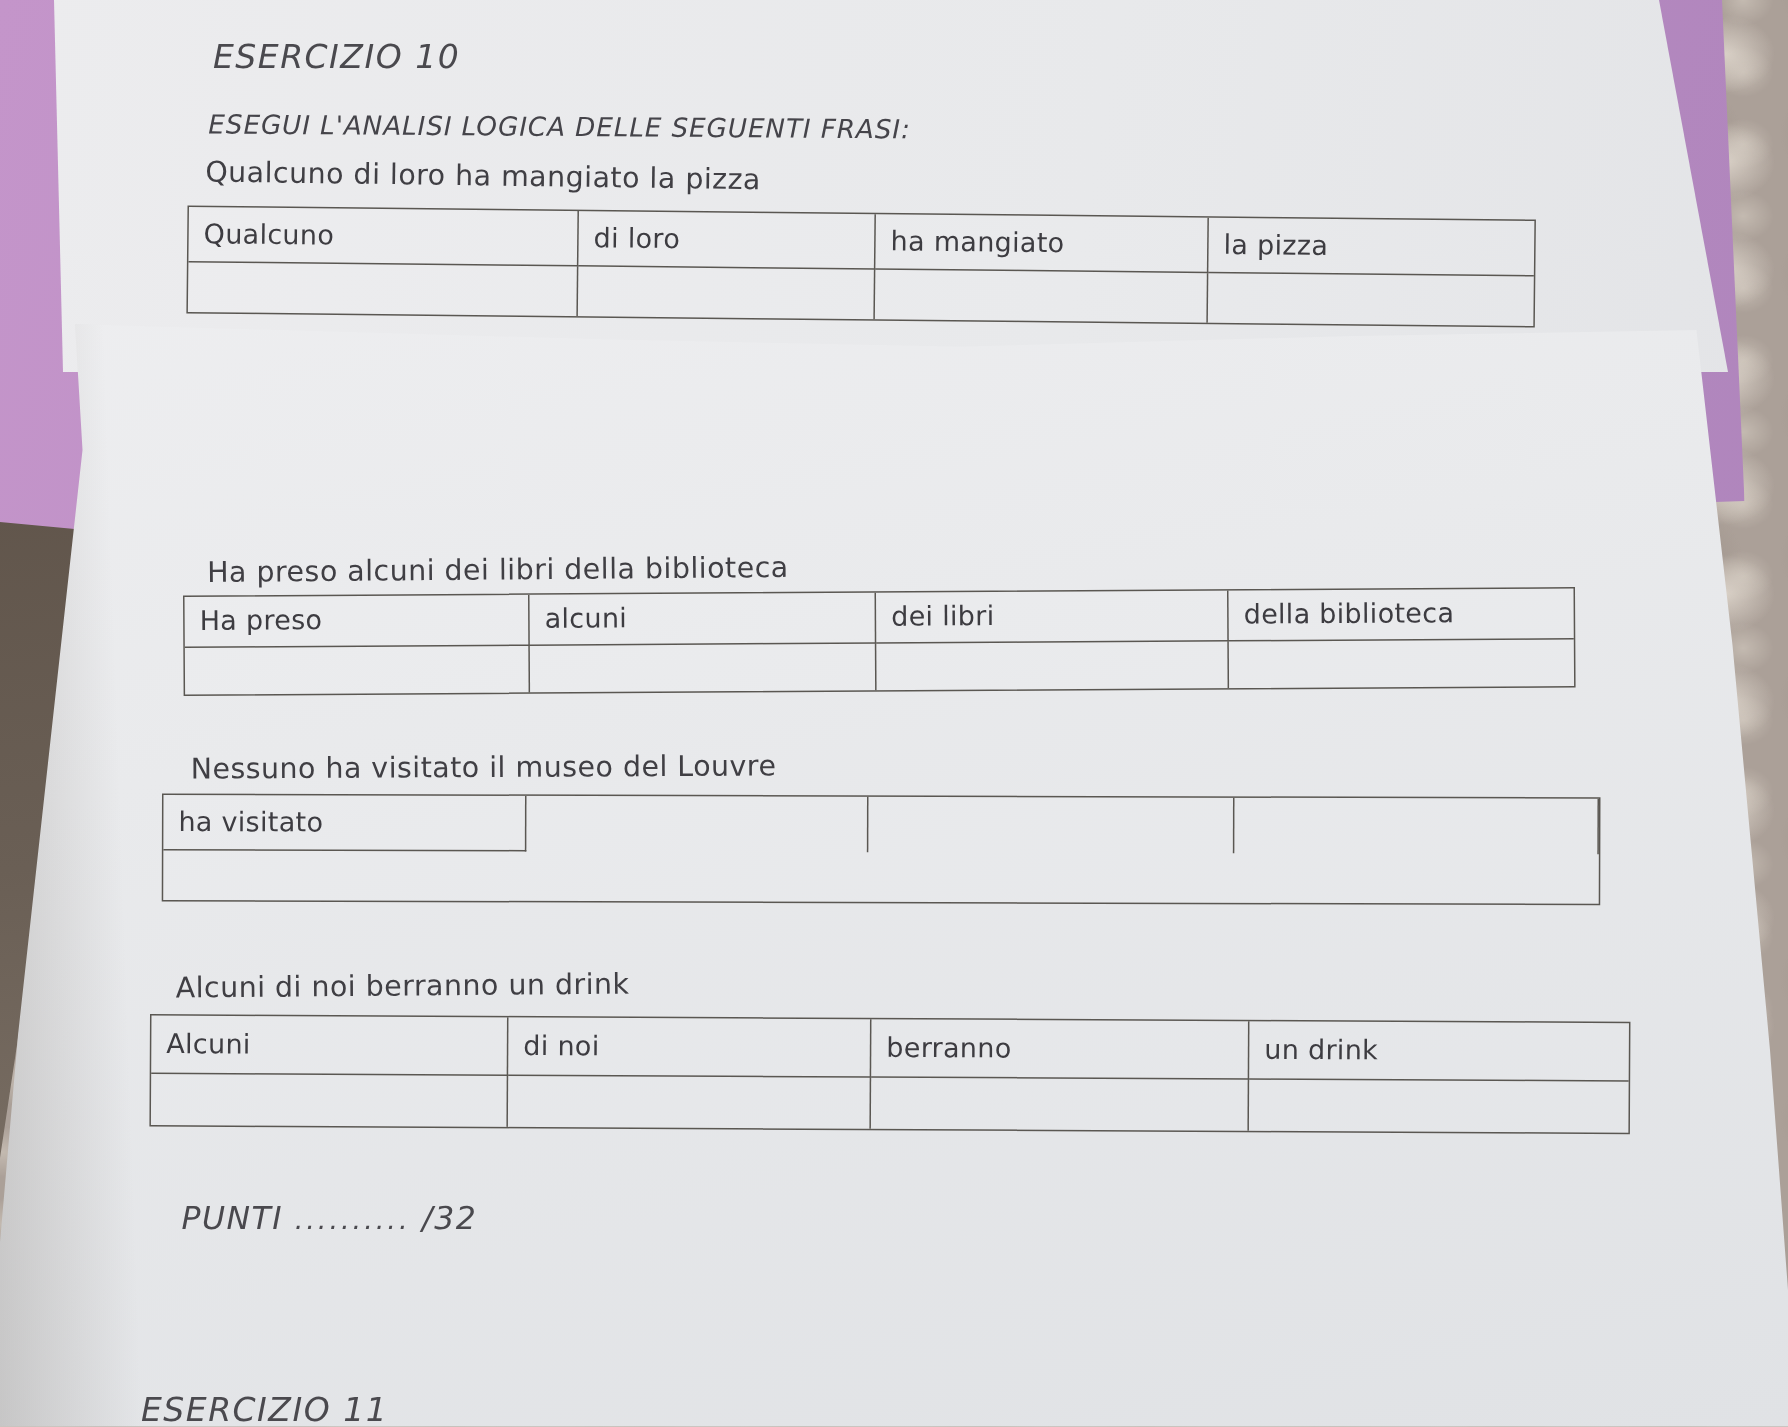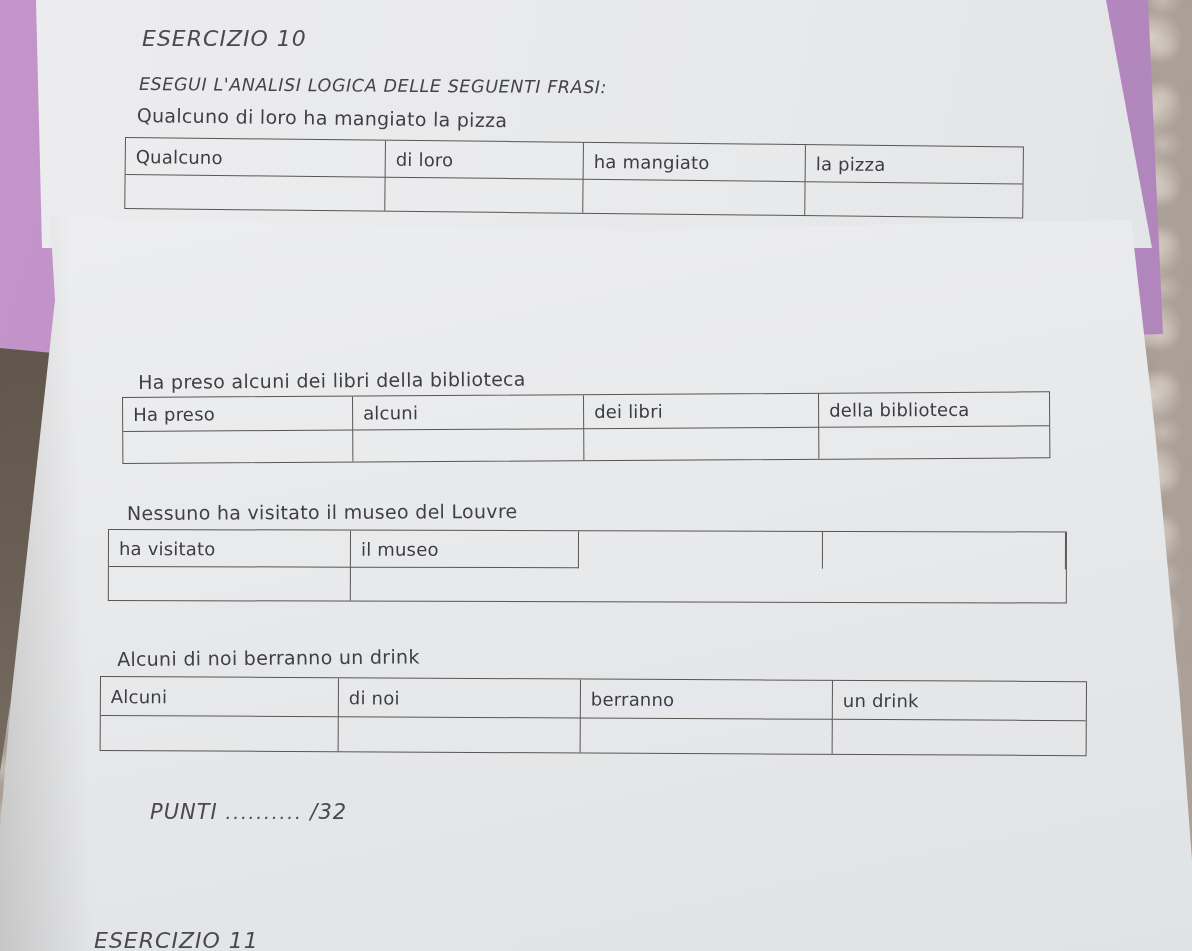--- a/index.html
+++ b/index.html
@@ -98,40 +98,39 @@
     <div class="cell empty"></div>
     <div class="cell empty"></div>
     <div class="cell empty"></div>
     <div class="cell empty last"></div>
   </div>
 
   <div class="txt sentence" style="left:127px;top:502px;transform:rotate(-.3deg);">Nessuno ha visitato il museo del Louvre</div>
   <div class="atable" style="left:108px;top:529px;width:957px;transform:rotate(.15deg);
        grid-template-columns:242fr 228fr 244fr 243fr;grid-template-rows:37px 33px;">
     <div class="cell">ha visitato</div>
-    <div class="cell">il museo</div>
     <div class="cell empty"></div>
     <div class="cell empty"></div>
     <div class="cell empty"></div>
     <div class="cell empty last"></div>
   </div>
 
   <div class="txt sentence" style="left:117px;top:648px;transform:rotate(-.5deg);">Alcuni di noi berranno un drink</div>
   <div class="atable" style="left:100px;top:676px;width:985px;transform:rotate(.3deg);
        grid-template-columns:238fr 242fr 252fr 253fr;grid-template-rows:39px 34px;">
     <div class="cell">Alcuni</div>
     <div class="cell">di noi</div>
     <div class="cell">berranno</div>
     <div class="cell last">un drink</div>
     <div class="cell empty"></div>
     <div class="cell empty"></div>
     <div class="cell empty"></div>
     <div class="cell empty last"></div>
   </div>
 
-  <div class="txt punti" style="left:121px;top:800px;margin-left:29px;">
+  <div class="txt punti" style="left:121px;top:800px;">
     <span>PUNTI</span>
     <span class="dots">..........</span>
     <span>/32</span>
   </div>
 
   <div class="txt title" style="left:94px;top:928px;">ESERCIZIO 11</div>
 </div>
 
 </body></html>

